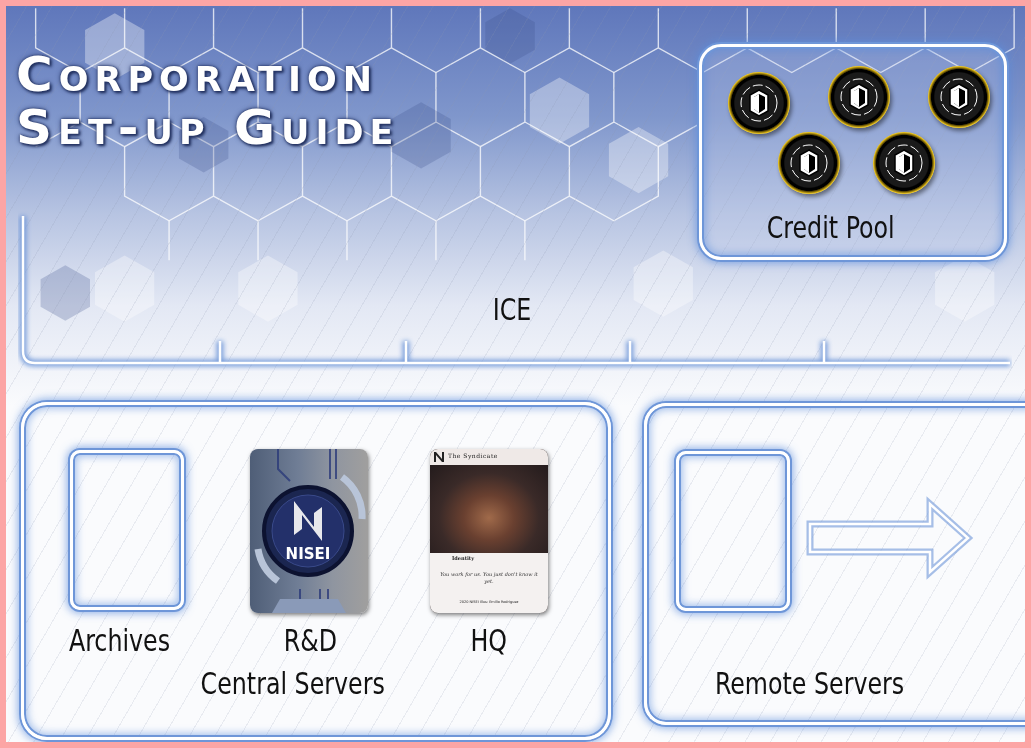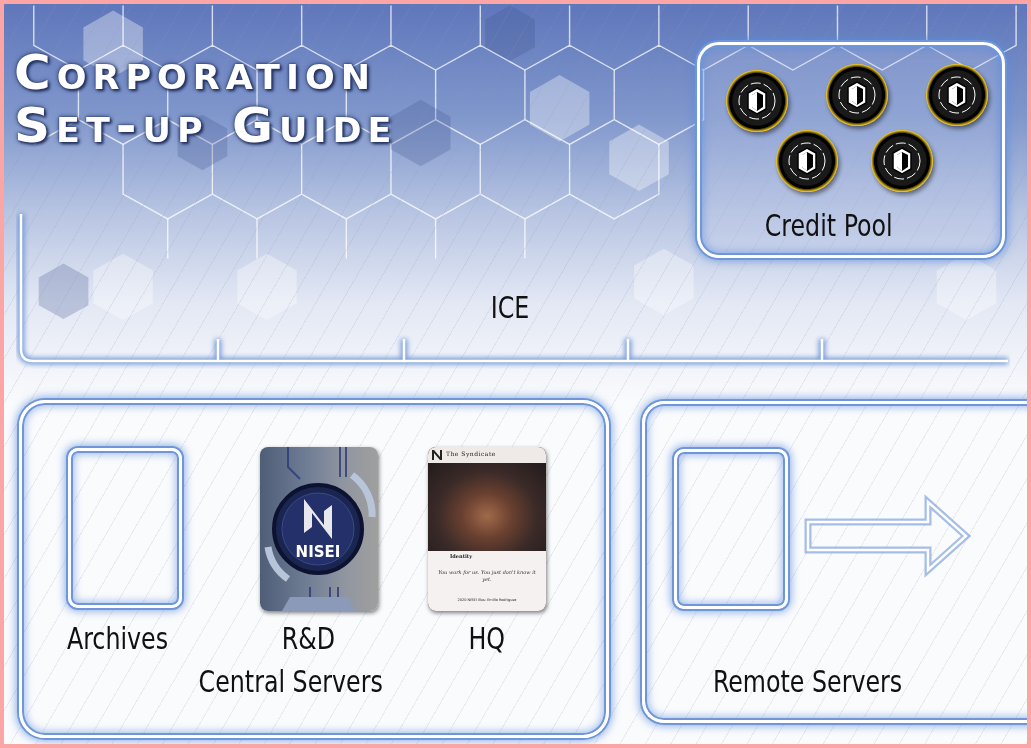--- a/index.html
+++ b/index.html
@@ -1,18 +1,18 @@
 <!DOCTYPE html>
 <html><head>
 <meta charset="utf-8">
 <style>
   html,body{margin:0;padding:0;}
   body{width:1031px;height:748px;overflow:hidden;background:#000;}
   .board{position:absolute;left:0;top:0;width:1031px;height:748px;overflow:hidden;
-    background:#fafbfd;border:4px solid #fca5a5;box-sizing:border-box;}
+    background:#fafbfd;border:6px solid #fca5a5;box-sizing:border-box;}
   .stripes{position:absolute;inset:0;
     background:repeating-linear-gradient(-60deg, rgba(140,150,175,0.16) 0 1px, transparent 1px 22px);}
   .topgrad{position:absolute;left:0;top:0;width:100%;height:400px;
     background:linear-gradient(180deg,#5f77bb 0%,#8097cc 28%,#b7c4e2 52%,#e3e8f4 75%,rgba(250,251,253,0) 100%);}
   .hexes{position:absolute;left:0;top:0;width:100%;height:400px;}
   .title{position:absolute;left:10px;top:42px;margin:0;font-family:"DejaVu Sans",sans-serif;
     font-weight:bold;color:#fff;font-size:50px;line-height:56px;letter-spacing:6px;
     font-variant:small-caps;text-shadow:0 0 6px #2d3e72,0 0 2px #1d2a55,2px 2px 3px #1d2a55;
     transform:scaleY(0.95);transform-origin:left top;}
   .title span{display:block;}
@@ -136,21 +136,21 @@
       <path d="M202 152 V130 M388 152 V130 M612 152 V130 M806 152 V130"></path>
     </g>
   </svg>
   <div class="lbl" style="left:484px;top:287px;">ICE</div>
 
   <div class="neon server-box" style="left:15px;top:396px;width:590px;height:338px;border-radius:26px;"></div>
 
   <div class="neon card-slot" style="left:64px;top:444px;"></div>
   <div class="lbl" style="left:56px;top:618px;">Archives</div>
 
-  <div class="card rd-card" style="left:256px;top:443px;text-align:center;">
+  <div class="card rd-card" style="left:244px;top:443px;text-align:center;">
     <svg width="118" height="164" viewBox="0 0 118 164">
       <g stroke="#2b3a7a" stroke-width="2" fill="none" opacity="0.8">
         <path d="M28 0 V20 L40 32"></path>
           <path d="M80 0 V30"></path>
           <path d="M86 0 V30"></path>
           <path d="M50 140 V164"></path>
           <path d="M70 140 V164"></path>
           <path d="M78 140 V164"></path>
       </g>
       <path d="M92 28 A48 48 0 0 1 112 70" stroke="#b8c4d8" stroke-width="7" fill="none"></path>

